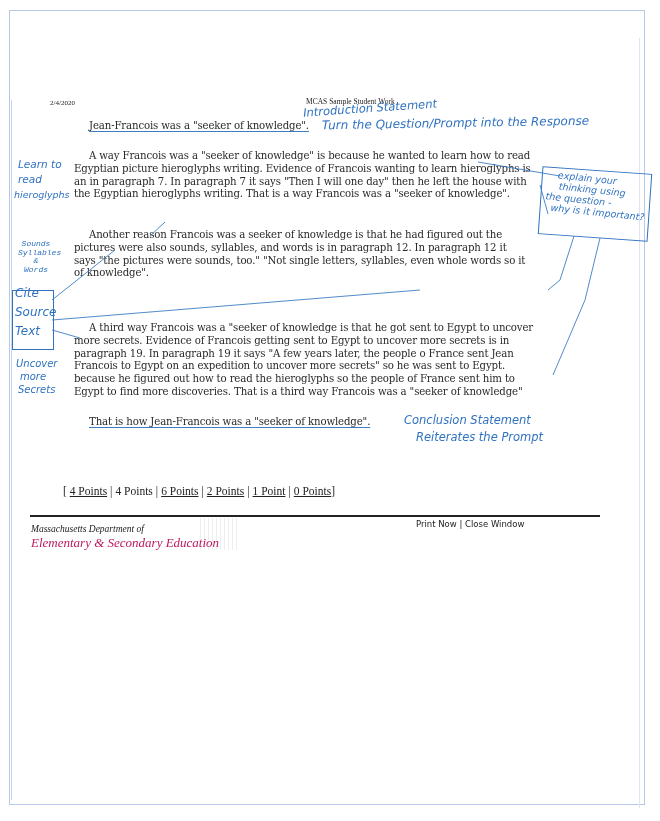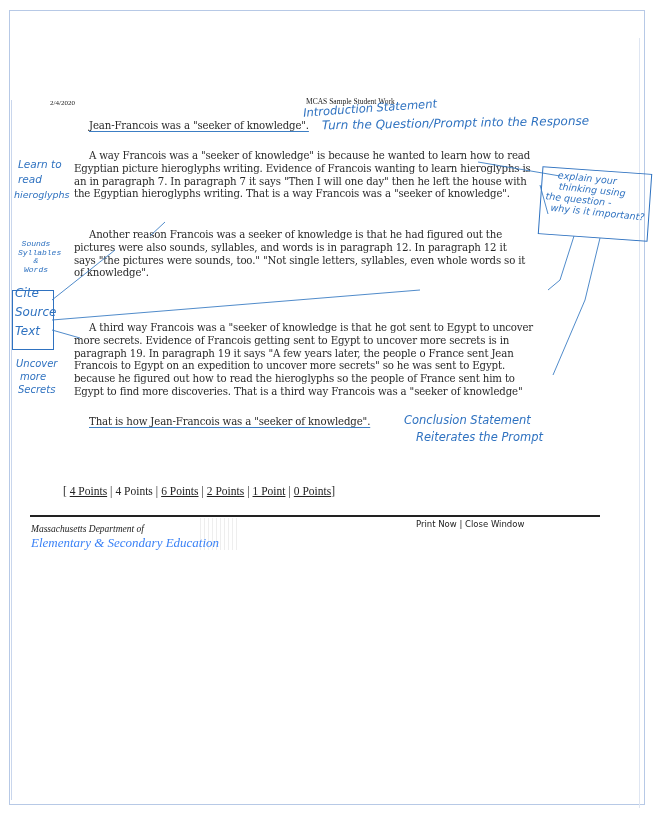--- a/index.html
+++ b/index.html
@@ -12,21 +12,21 @@
   .essay { position:absolute; left:74px; width:470px; font-family:"DejaVu Serif", serif; font-size:10.2px; line-height:12.8px; color:#2a2a2a; letter-spacing:-0.15px; }
   .essay p { margin:0; white-space:nowrap; }
   .indent { padding-left:15px; }
   .ul { text-decoration:underline; text-decoration-color:#3c7ec4; text-underline-offset:2px; }
   .hand { position:absolute; font-family:"DejaVu Sans", sans-serif; color:#2f72c0; font-style:italic; white-space:nowrap; }
   .points { position:absolute; left:63px; top:485px; font-family:"Liberation Serif", serif; font-size:11.5px; color:#222; }
   .points a { color:#222; text-decoration:underline; }
   .points .sep { padding:0 3px; }
   .rule { position:absolute; left:30px; top:515px; width:570px; height:2px; background:#222; }
   .dept1 { position:absolute; left:31px; top:524px; font-family:"Liberation Serif", serif; font-style:italic; font-size:9.5px; color:#222; }
-  .dept2 { position:absolute; left:31px; top:535px; font-family:"Liberation Serif", serif; font-style:italic; font-size:13px; color:#3b82f6; }
+  .dept2 { position:absolute; left:31px; top:535px; font-family:"Liberation Serif", serif; font-style:italic; font-size:13px; color:#be185d; }
   .stripes { position:absolute; left:200px; top:518px; width:40px; height:32px; background:repeating-linear-gradient(90deg,#eee 0 1px,#fff 1px 4px); }
   .printbar { position:absolute; left:416px; top:519px; font-family:"DejaVu Sans", sans-serif; font-size:8.5px; color:#222; }
   .printbar a { color:#222; text-decoration:none; }
   .cite-box { position:absolute; left:12px; top:290px; width:40px; height:58px; border:1px solid #2f72c0; }
   .explain-box { position:absolute; left:540px; top:170px; width:108px; height:66px; border:1px solid #2f72c0; transform:rotate(4deg); }
   svg.lines { position:absolute; left:0; top:0; width:660px; height:821px; pointer-events:none; }
 </style>
 </head>
 <body>
 

